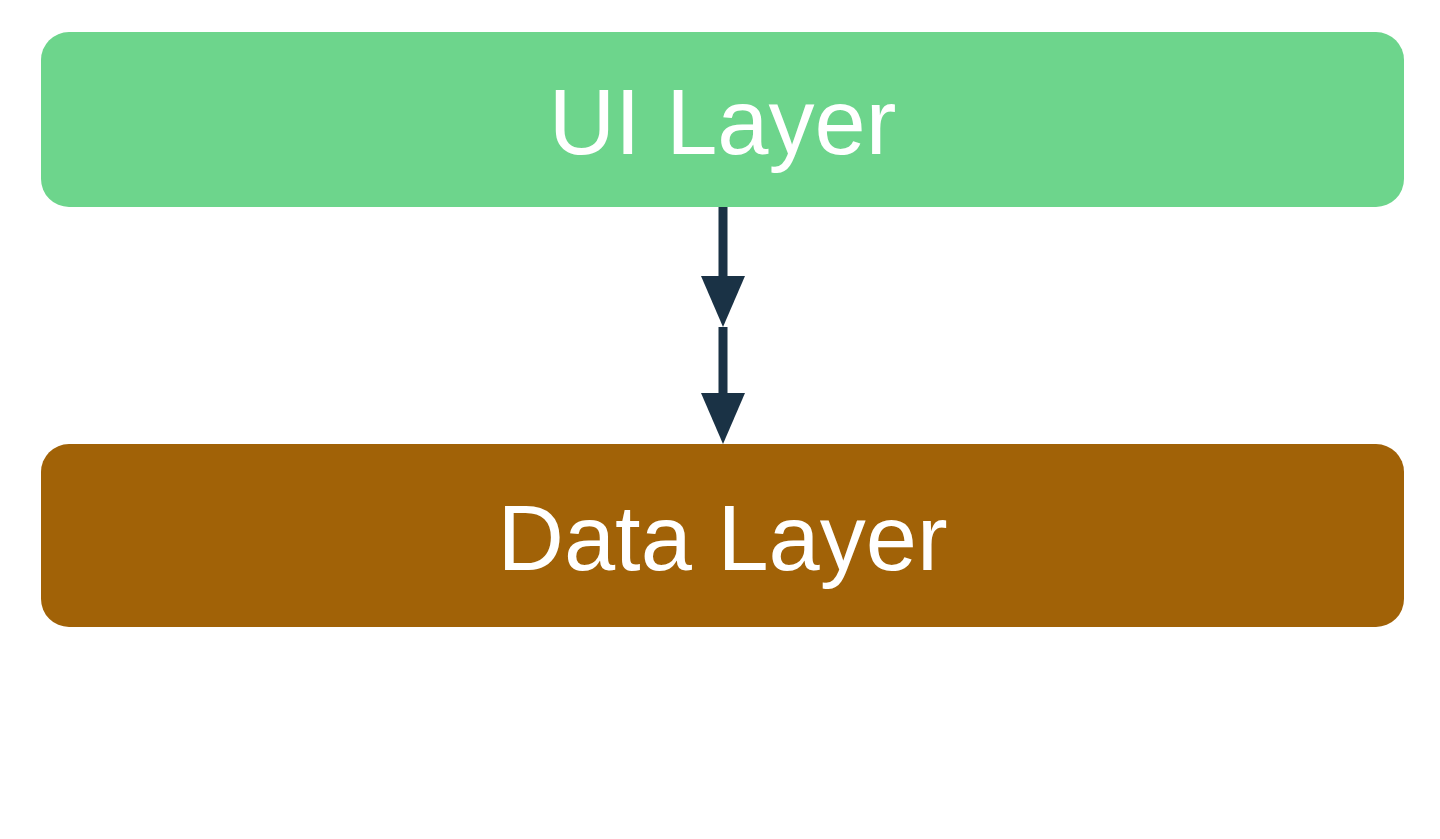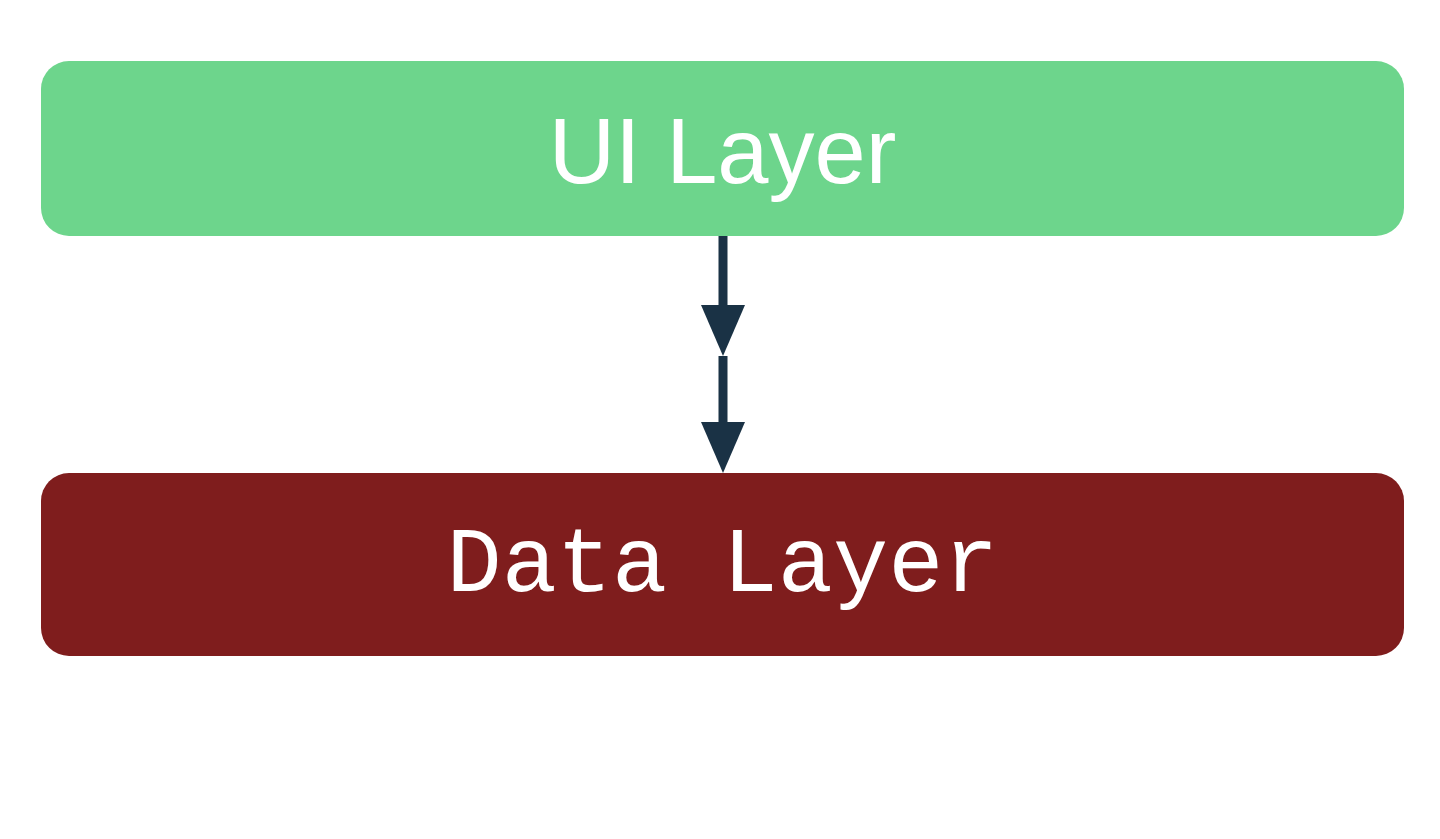--- a/index.html
+++ b/index.html
@@ -24,21 +24,21 @@
     flex-direction: column;
     align-items: center;
   }
   .layer-box {
     width: 100%;
     border-radius: 28px;
     display: flex;
     align-items: center;
     justify-content: center;
   }
-  .layer-box.ui     { height: 175px; margin-top: 29px; }
+  .layer-box.ui     { height: 175px; }
   .layer-box.domain { height: 180px; }
   .layer-box.data   { height: 183px; }
   .layer-label {
     color: #ffffff;
     font-size: 92px;
     font-weight: 400;
     letter-spacing: 0px;
     line-height: 1;
     white-space: nowrap;
     transform: translateY(2px);
@@ -64,18 +64,18 @@
       <rect x="18.5" y="0" width="9" height="72" fill="#1a3245"></rect>
       <polygon points="1,69 45,69 23,120" fill="#1a3245"></polygon>
     </svg>
 
 
     <svg class="arrow a2" width="46" height="117" viewBox="0 0 46 117">
       <rect x="18.5" y="0" width="9" height="69" fill="#1a3245"></rect>
       <polygon points="1,66 45,66 23,117" fill="#1a3245"></polygon>
     </svg>
 
-    <div class="layer-box data" style="background-color: #7f1d1d; font-family: Liberation Mono, monospace;">
+    <div class="layer-box data" style="background-color: #a16207;">
       <span class="layer-label">Data Layer</span>
     </div>
 
   </div>
 </div>
 
 </body></html>

